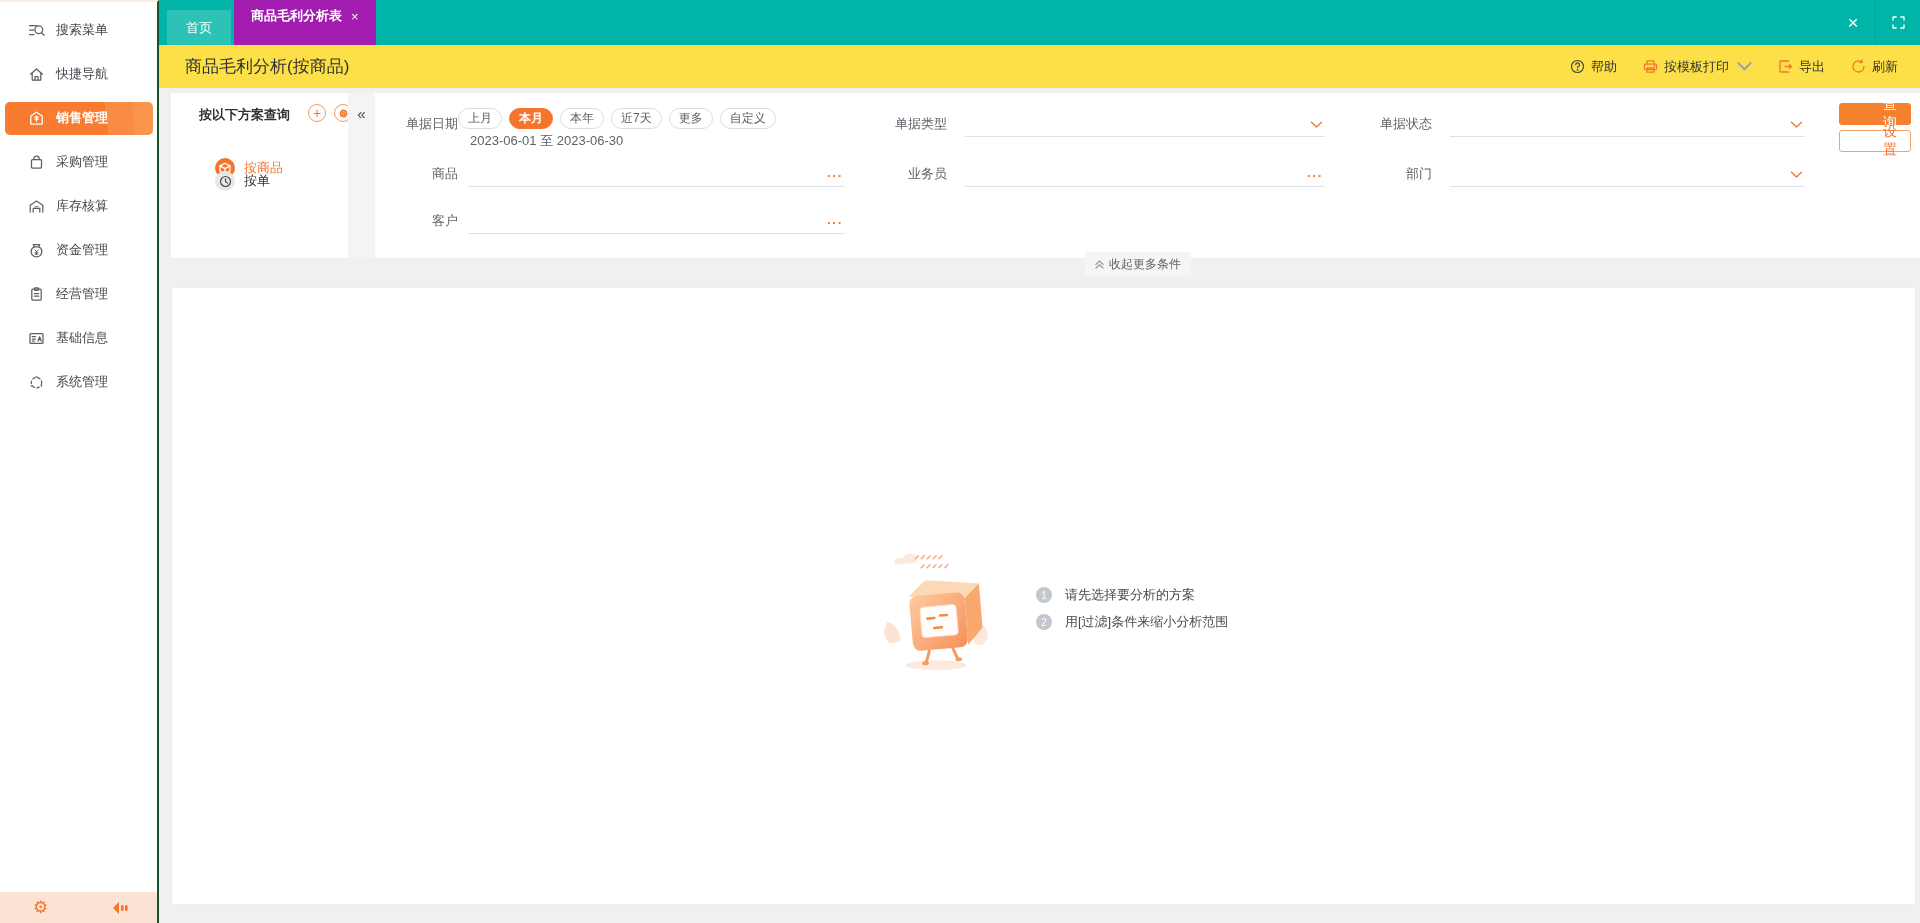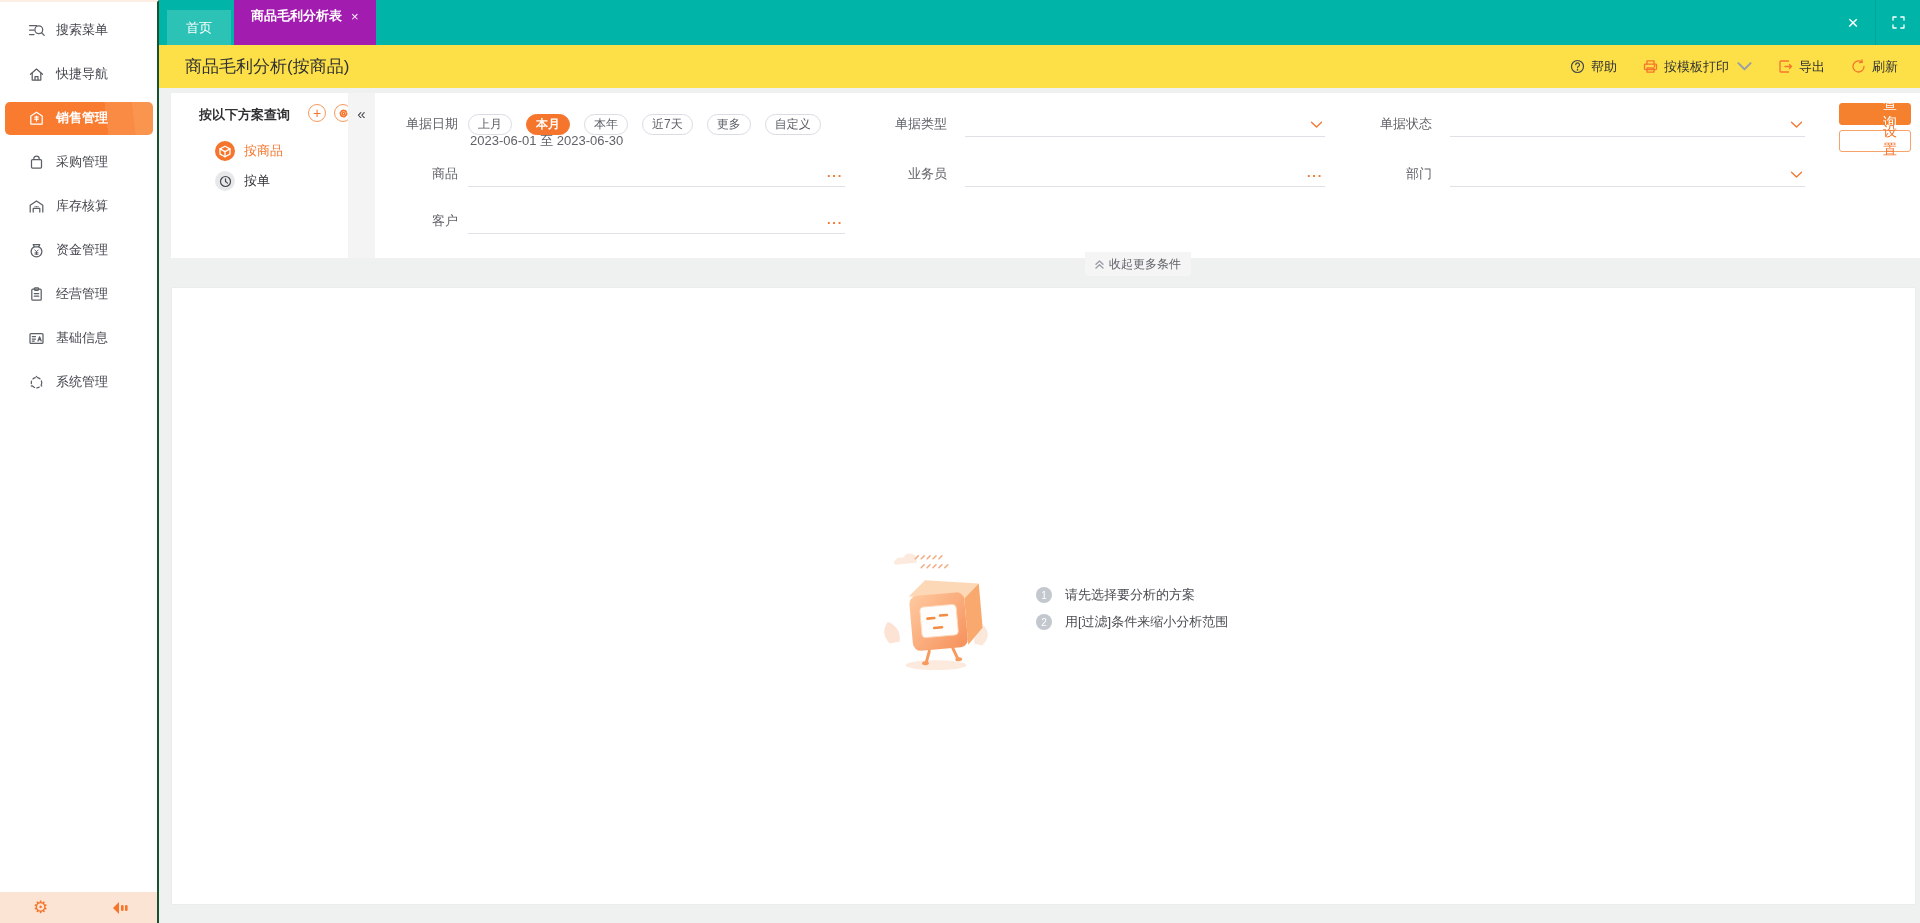--- a/index.html
+++ b/index.html
@@ -72,21 +72,21 @@
   .lab-c2 { left:480px; width:92px; }
   .lab-c3 { left:975px; width:82px; }
   .row1 { top:22px; } .row2 { top:72px; } .row3 { top:119px; }
   .f-field { position:absolute; height:26px; border-bottom:1px solid #dfe1e6; cursor:text; }
   .fld-c1 { left:93px;  width:377px; }
   .fld-c2 { left:590px; width:360px; }
   .fld-c3 { left:1075px; width:355px; }
   .frow1 { top:18px; } .frow2 { top:68px; } .frow3 { top:115px; }
   .f-trigger { position:absolute; right:2px; bottom:4px; cursor:pointer; line-height:1; }
   .ellipsis { color:#f5752c; font-size:13px; font-weight:bold; letter-spacing:1px; }
-  .pill-row { position:absolute; left:93px; top:15px; display:flex; gap:14px;margin-top:6px; }
+  .pill-row { position:absolute; left:83px; top:15px; display:flex; gap:7px; }
   .pill { height:21px; padding:0 9px; display:flex; align-items:center; border:1px solid #d9dce3;
           border-radius:11px; font-size:12px; color:#5a5e66; background:#fff; cursor:pointer; }
   .pill.active { background:#f5752c; border-color:#f5752c; color:#fff; font-weight:bold; }
   .date-range { position:absolute; left:95px; top:39px; font-size:13px; color:#5f6268; cursor:pointer; }
   .btn { position:absolute; left:1464px; width:72px; height:22px; border-radius:3px; font-size:14px;
          display:flex; align-items:center; justify-content:center; cursor:pointer;padding-left:43px; }
   .btn.query { top:10px; background:#f5802e; color:#fff; border:1px solid #f5802e; }
   .btn.settings { top:37px; background:#fff; color:#f5752c; border:1px solid #f6a269; }
   .collapse-tab { position:absolute; left:710px; top:159px; width:106px; height:24px; background:#f5f5f5;
          border-radius:0 0 4px 4px; display:flex; align-items:center; justify-content:center; gap:5px;
@@ -267,21 +267,21 @@
       <span class="circle-btn add">
           <span>+</span>
         </span>
       <span class="circle-btn cfg">
         <svg width="11" height="11" viewBox="0 0 11 11" class="orange">
             <circle cx="5.5" cy="5.5" r="3" stroke-dasharray="1.6 1.4" stroke-width="1.9"></circle>
             <circle cx="5.5" cy="5.5" r="1.2"></circle>
           </svg>
       </span>
     </div>
-    <div class="scheme-item selected" style="top:48px;">
+    <div class="scheme-item selected" style="top:65px;">
       <span class="badge">
         <svg width="12" height="13" viewBox="0 0 12 13" class="white-ic" stroke-width="1">
             <path d="M6 1.2L11 3.9v5.2L6 11.8 1 9.1V3.9z"></path>
             <path d="M1 3.9l5 2.7 5-2.7M6 6.6v5.2"></path>
           </svg>
       </span>
       <span>按商品</span>
     </div>
     <div class="scheme-item" style="top:78px;">
       <span class="badge gray">

